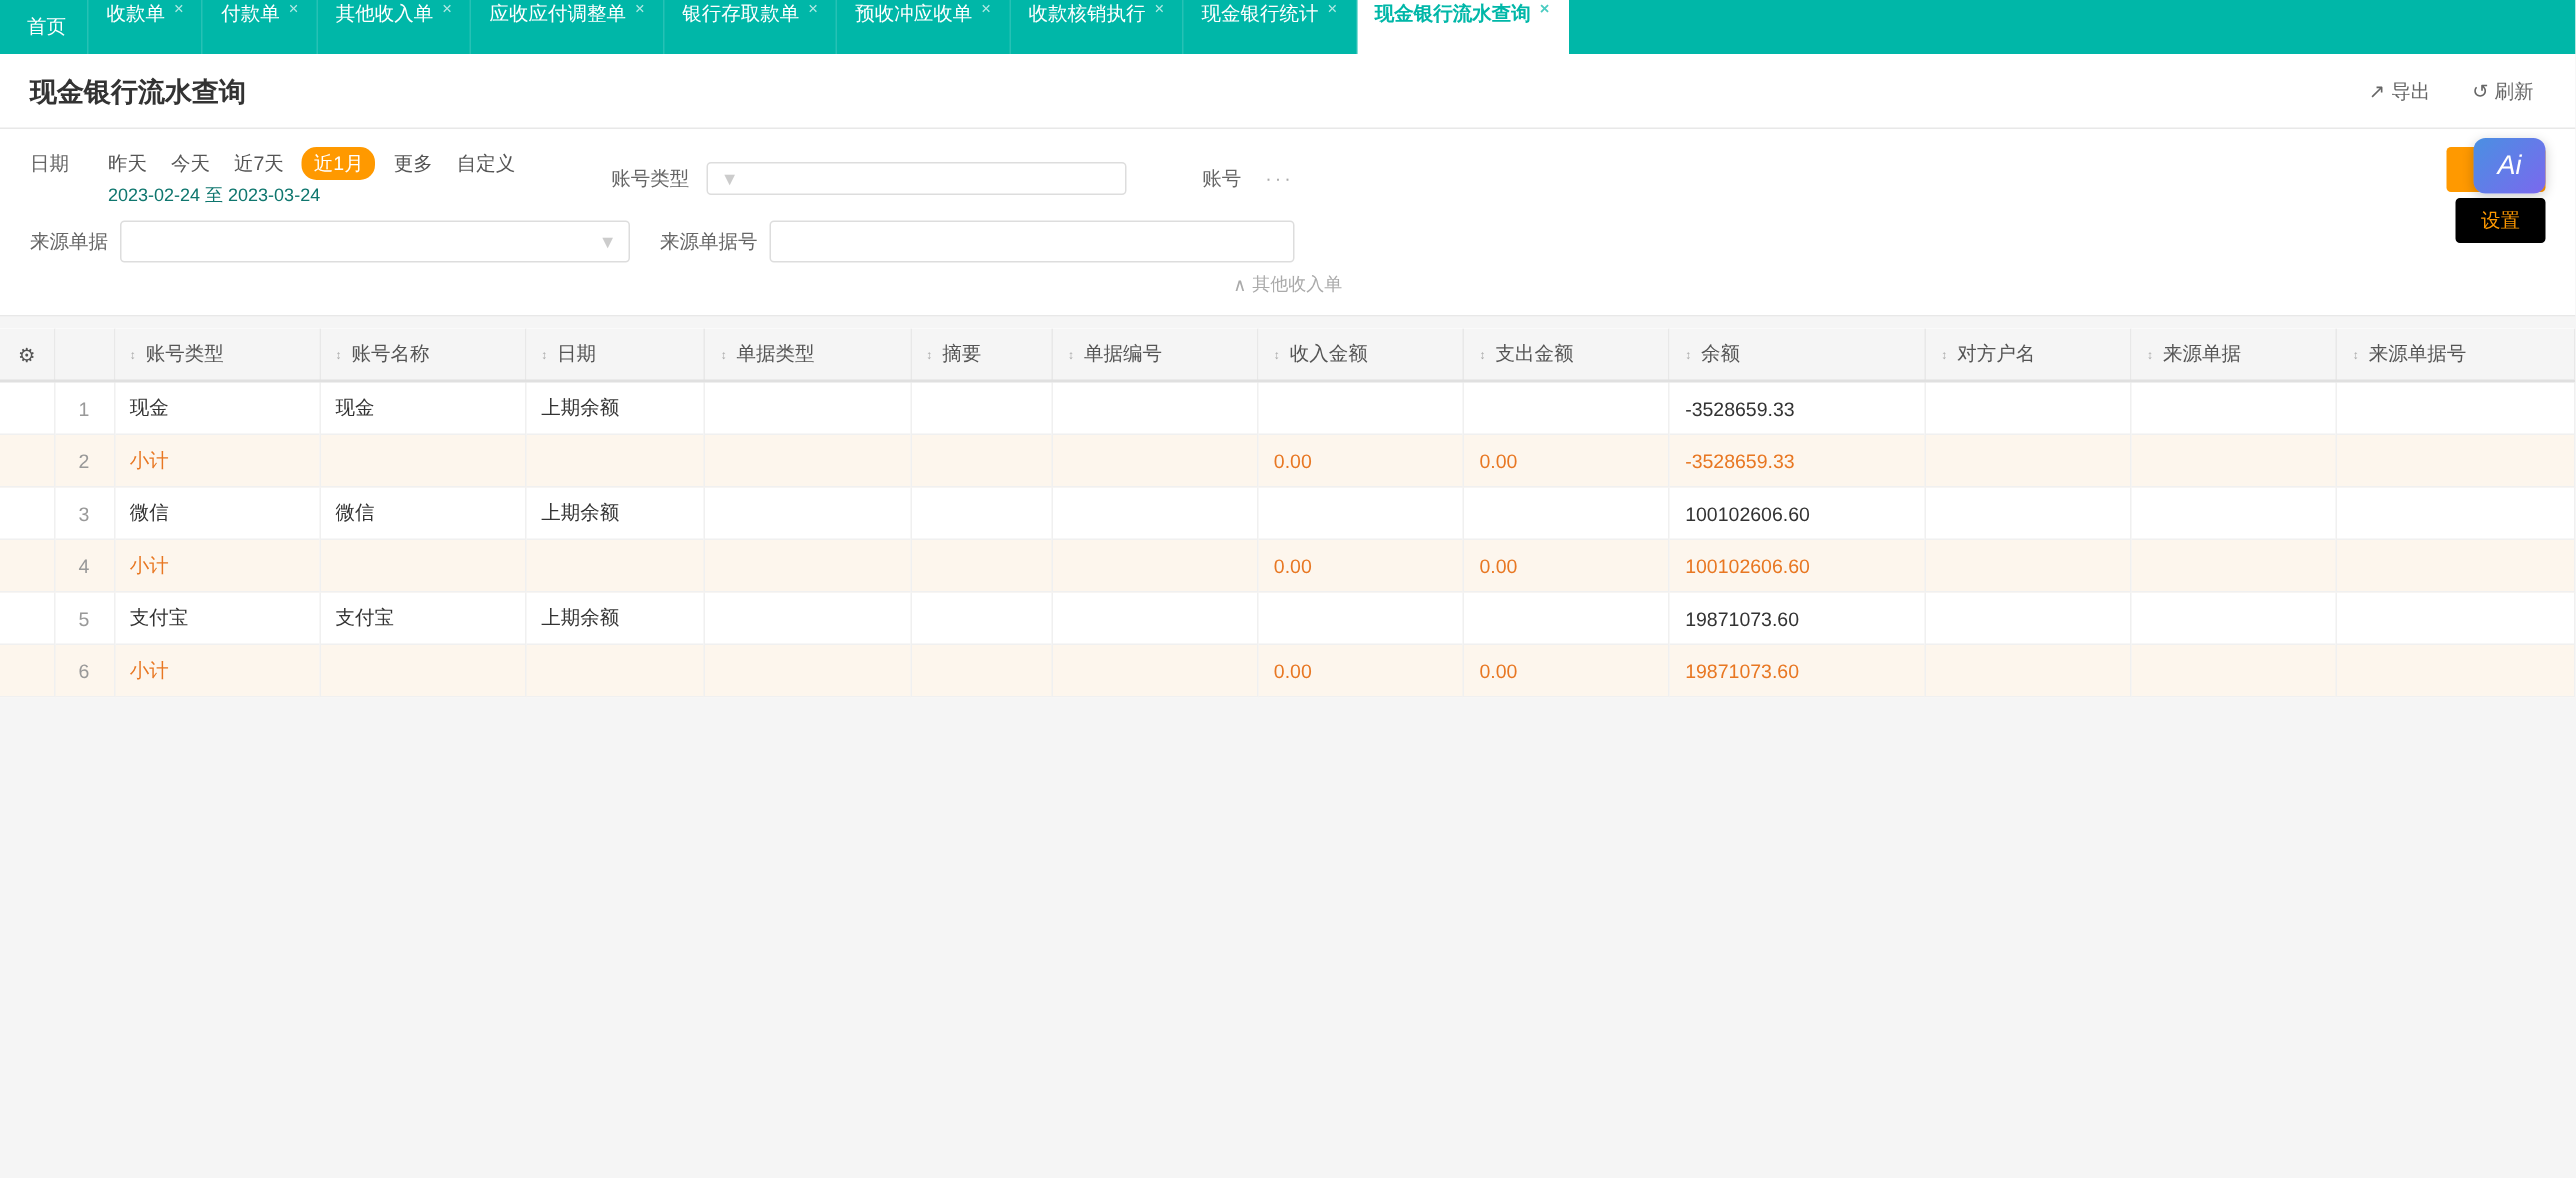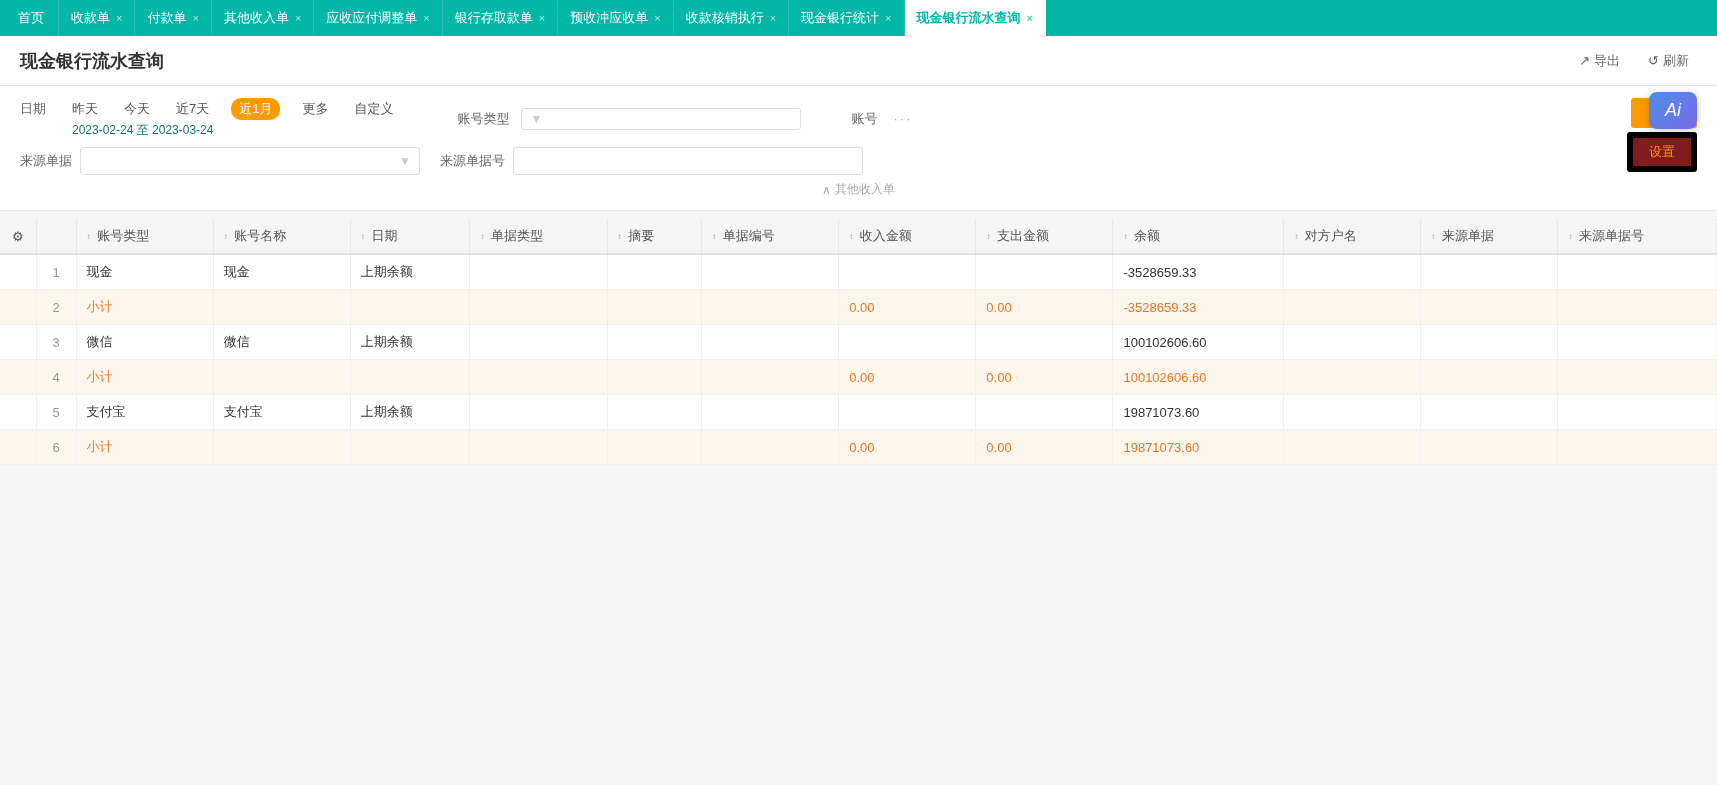--- a/index.html
+++ b/index.html
@@ -9,24 +9,24 @@
     .top-nav {
       background: #00b7a8;
       display: flex;
       align-items: center;
       height: 36px;
       padding: 0 4px;
       overflow: hidden;
     }
     .nav-item {
       color: #fff;
-      padding: 14px 12px;
+      padding: 0 12px;
       height: 36px;
       display: flex;
-      align-items: center;
+      align-items: flex-start;
       cursor: pointer;
       white-space: nowrap;
       font-size: 13px;
       border-right: 1px solid rgba(255,255,255,0.15);
     }
     .nav-item.active {
       background: #fff;
       color: #00b7a8;
       font-weight: bold;
     }
@@ -91,21 +91,21 @@
       gap: 20px;
     }
     .filter-label {
       color: #666;
       min-width: 40px;
       font-size: 13px;
     }
     .date-shortcuts {
       display: flex;
       align-items: center;
-      gap: 18px;
+      gap: 8px;
       justify-content: space-between;
     }
     .date-btn {
       cursor: pointer;
       color: #555;
       font-size: 13px;
       padding: 2px 4px;
     }
     .date-btn.active {
       background: #f90;
@@ -133,23 +133,23 @@
       background: #f90;
       color: #fff;
       border: none;
       border-radius: 3px;
       padding: 6px 20px;
       cursor: pointer;
       font-size: 13px;
       font-weight: bold;
     }
     .btn-settings {
-      background: #7f1d1d;
+      background: #000000;
       color: #f90;
-      border: 6px solid #000000;
+      border: 1px solid #000000;
       border-radius: 3px;
       padding: 5px 16px;
       cursor: pointer;
       font-size: 13px;
     }
     .filter-row2 {
       display: flex;
       align-items: center;
       gap: 20px;
     }

